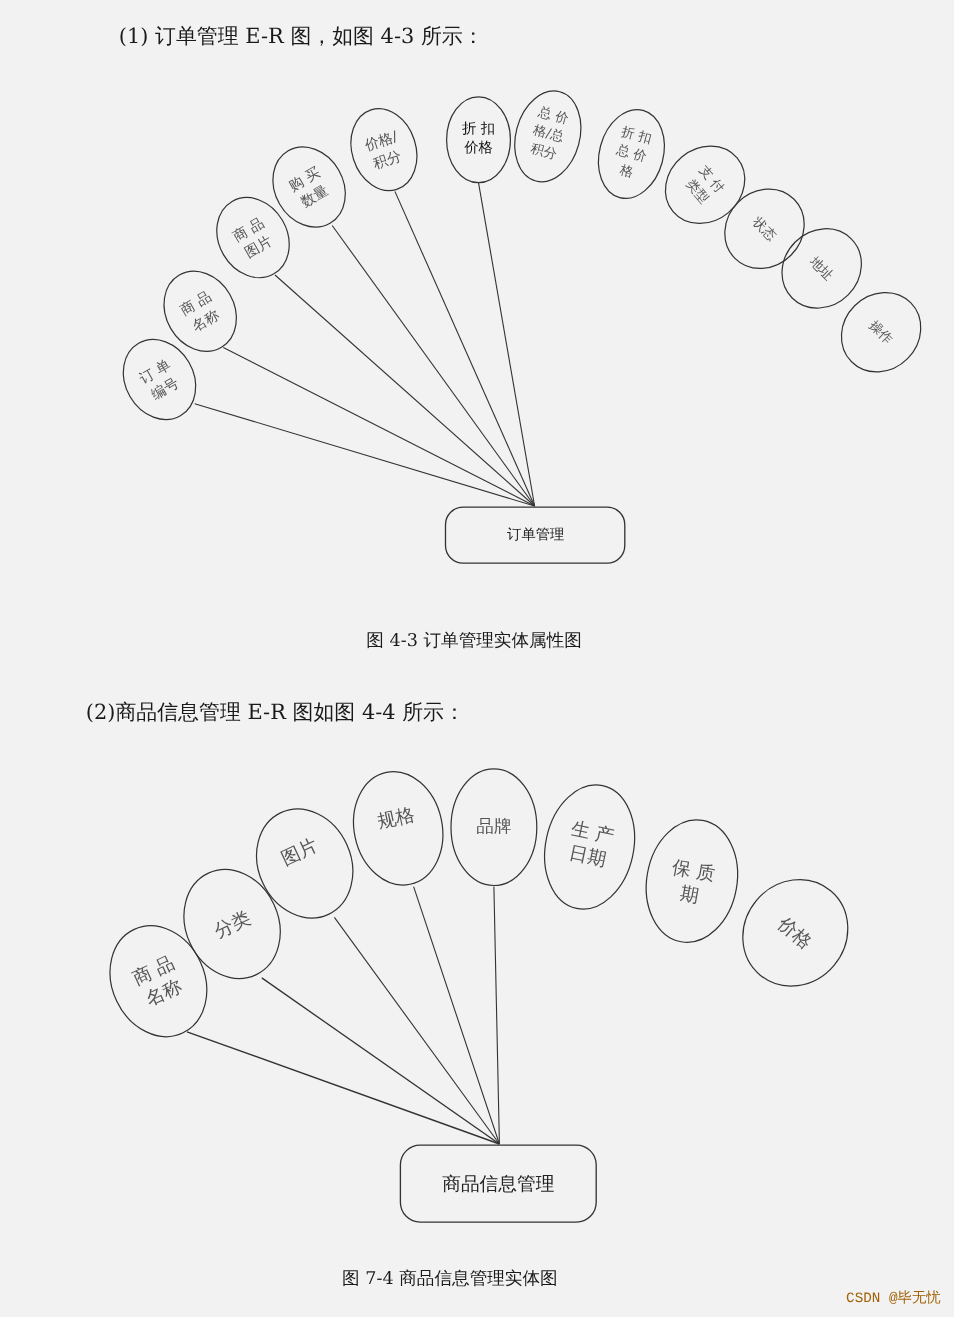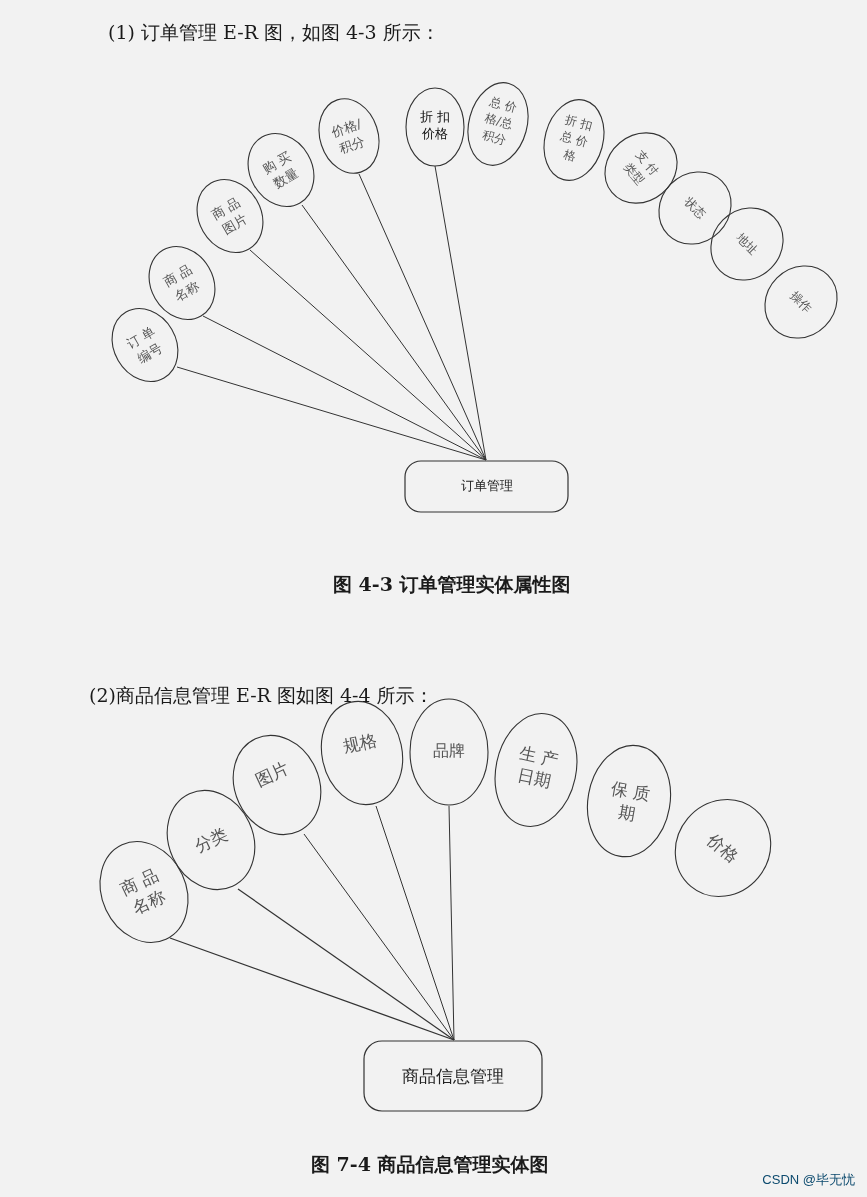--- a/index.html
+++ b/index.html
@@ -1,30 +1,30 @@
 <!DOCTYPE html>
 <html><head>
 <meta charset="utf-8">
 <style>
   html, body { margin: 0; padding: 0; }
   body {
     width: 867px; height: 1197px; background: #f2f2f2; position: relative; overflow: hidden;
     font-family: "DejaVu Serif", "Liberation Serif", serif; color: #222;
   }
   .heading { position: absolute; font-size: 19px; color: #1a1a1a; white-space: nowrap; }
-  .caption { position: absolute; font-size: 19px; color: #1a1a1a; white-space: nowrap; font-weight: bold; }
+  .caption { position: absolute; font-size: 16px; color: #1a1a1a; white-space: nowrap; }
   svg.diagram { position: absolute; left: 0; top: 0; }
   .ell { fill: none; stroke: #333; stroke-width: 1.1; }
   .conn { stroke: #333; stroke-width: 1; }
   .ent { fill: none; stroke: #333; stroke-width: 1.2; }
   .lbl { font-family: "DejaVu Sans", sans-serif; fill: #555; }
   .lbl-dark { font-family: "DejaVu Sans", sans-serif; fill: #111; }
   .ent-lbl { font-family: "DejaVu Sans", sans-serif; fill: #222; }
-  .watermark { position: absolute; right: 12px; bottom: 8px; font-family: Liberation Sans, sans-serif;
-    font-size: 13px; color: #0c4a6e; }
+  .watermark { position: absolute; right: 12px; bottom: 8px; font-family: Liberation Mono, monospace;
+    font-size: 13px; color: #a16207; }
 </style>
 </head>
 <body>
 
 <div class="heading" style="left:84px; top:20px;margin-left:24px;">(1)  订单管理 E-R 图，如图 4-3 所示：</div>
 
 <svg class="diagram" width="867" height="1197">
 
   <g>
     <line class="conn" x1="177" y1="367" x2="486" y2="460"></line>
@@ -145,17 +145,17 @@
   </g>
 
   <g>
     <rect class="ent" x="364" y="1041" width="178" height="70" rx="18" ry="18"></rect>
     <text class="ent-lbl" font-size="17" x="453" y="1082" text-anchor="middle">商品信息管理</text>
   </g>
 </svg>
 
 <div class="caption" style="left:333px; top:572px;">图 4-3 订单管理实体属性图</div>
 
-<div class="heading" style="left:89px; top:635px;margin-top:48px;">(2)商品信息管理 E-R 图如图 4-4 所示：</div>
+<div class="heading" style="left:78px; top:635px;">(2)商品信息管理 E-R 图如图 4-4 所示：</div>
 
 <div class="caption" style="left:311px; top:1152px;">图 7-4 商品信息管理实体图</div>
 
 <div class="watermark">CSDN @毕无忧</div>
 
 </body></html>

